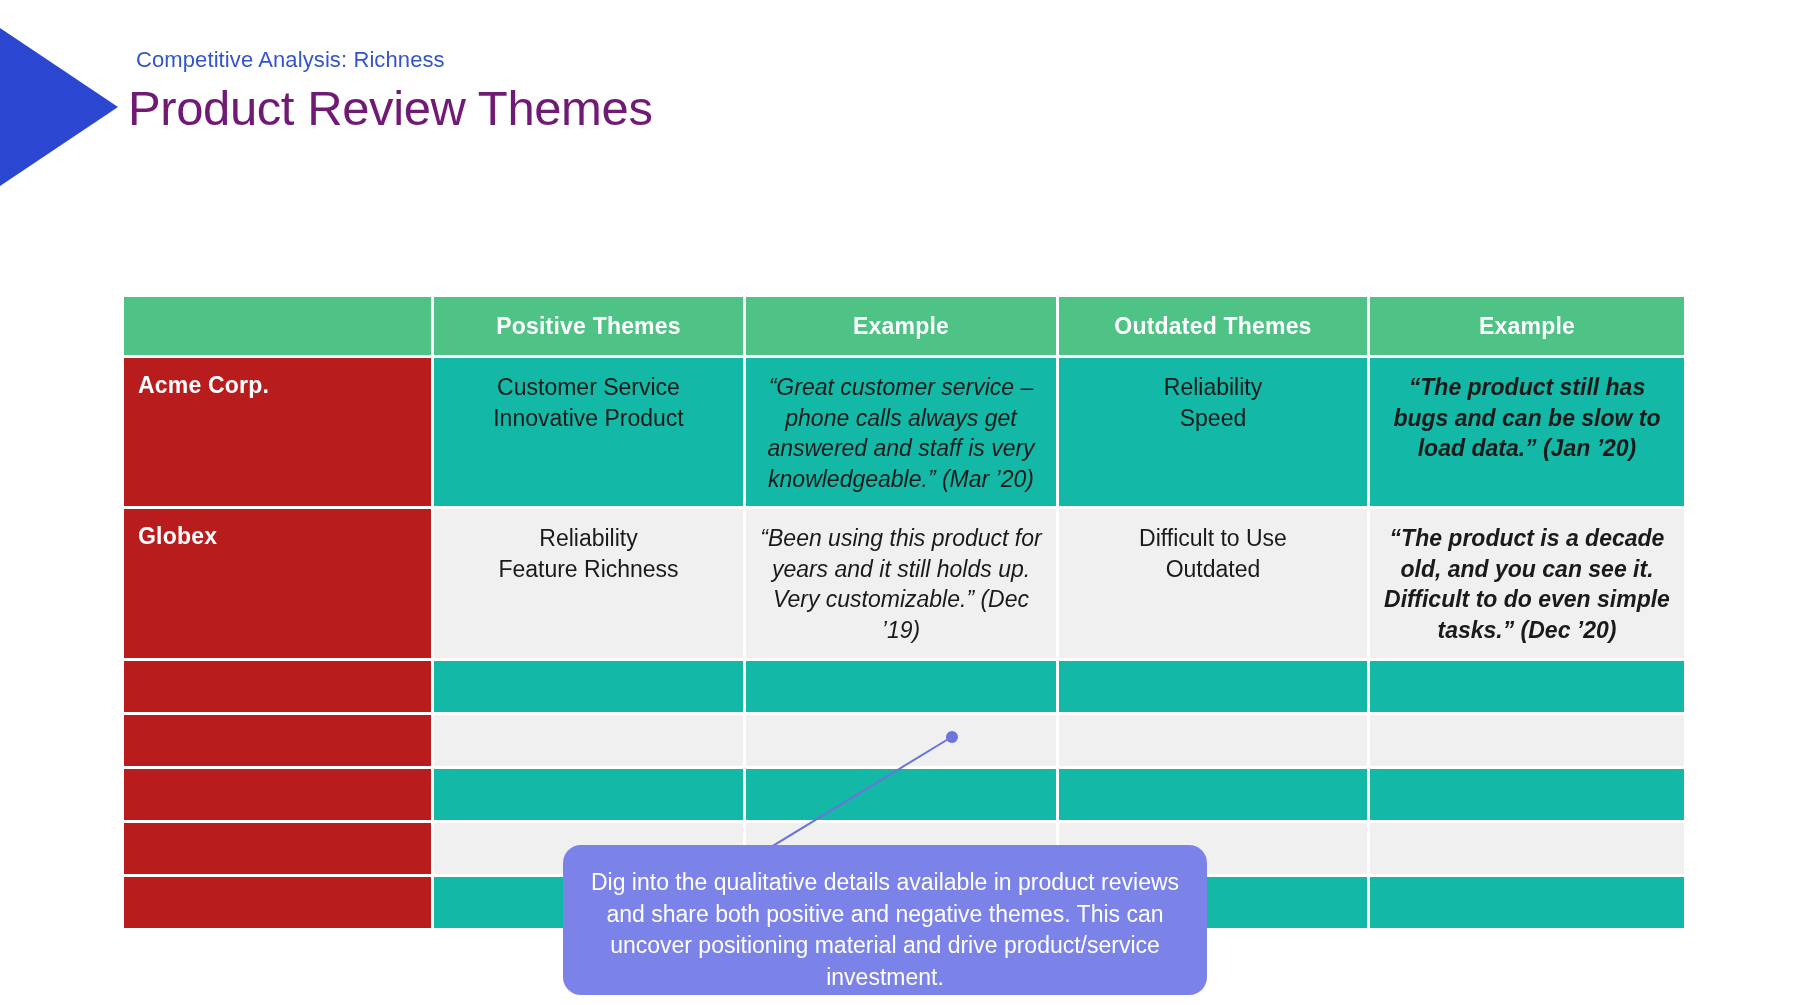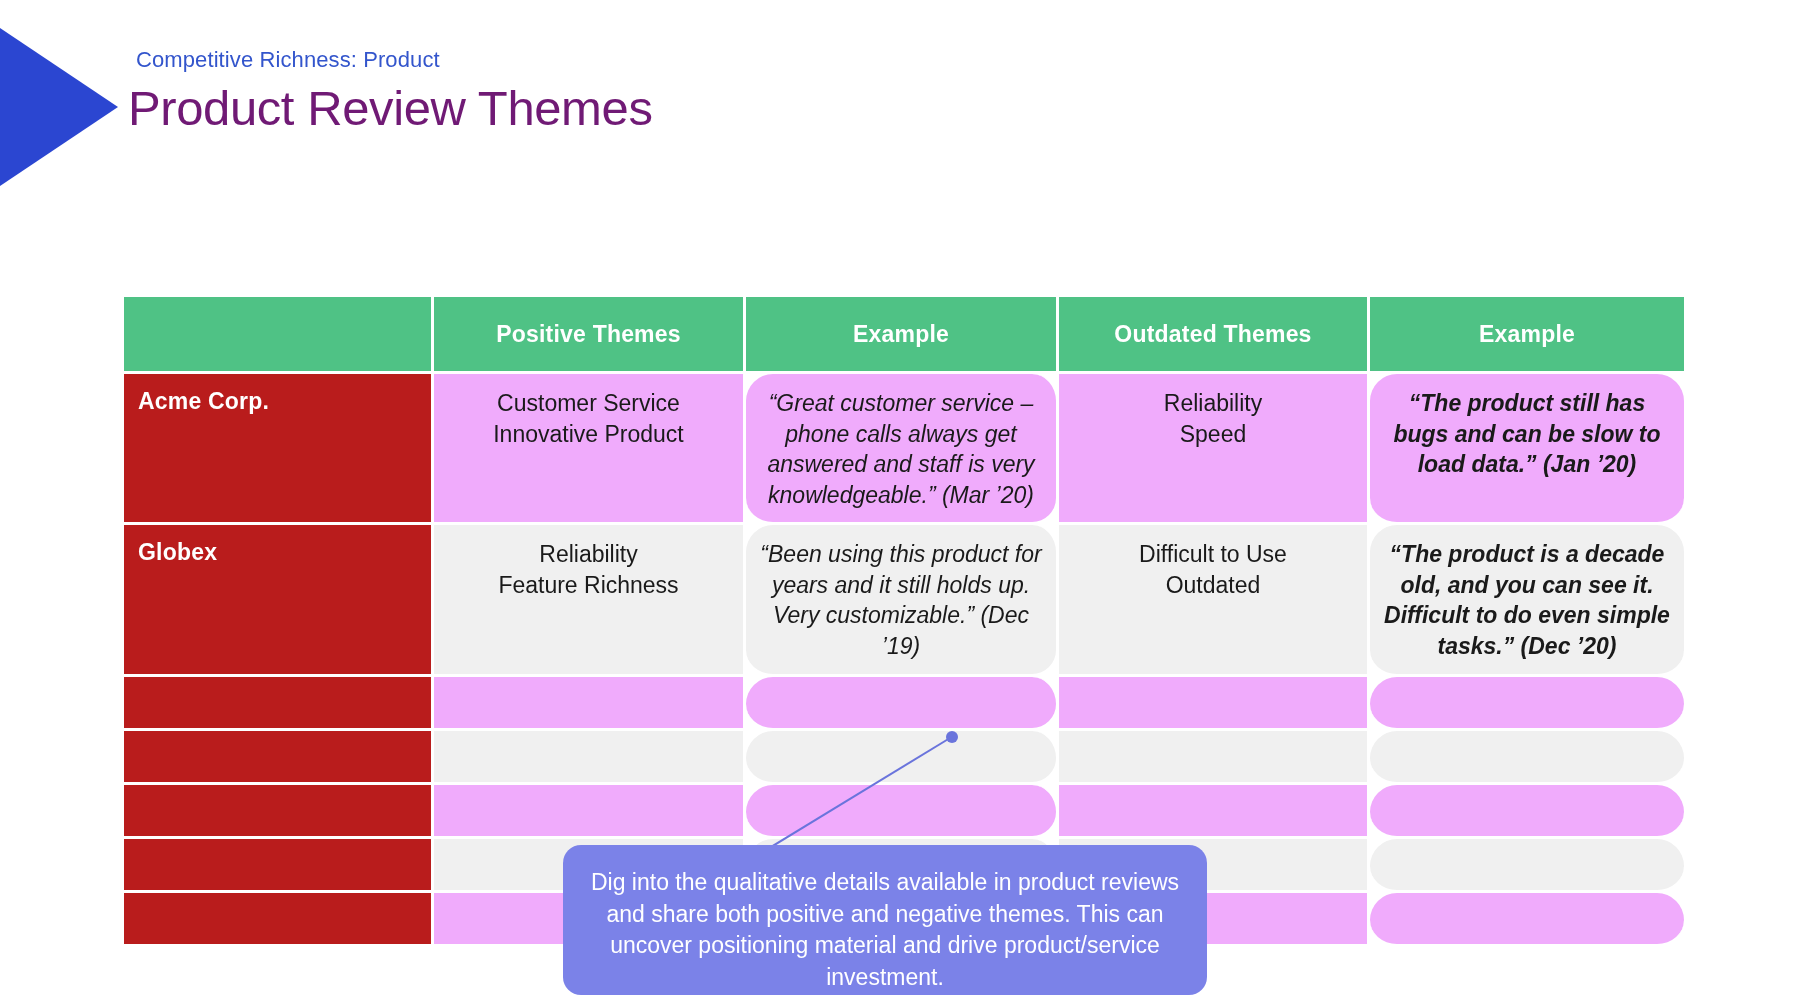--- a/index.html
+++ b/index.html
@@ -62,21 +62,21 @@
     width: 1560px;
     table-layout: fixed;
   }
   table.matrix col.c-label  { width: 310px; }
   table.matrix col.c-cell   { width: 312px; }
   table.matrix col.c-cell2  { width: 313px; }
   table.matrix col.c-cell3  { width: 311px; }
   table.matrix col.c-cell4  { width: 314px; }
 
   th, td {
-    padding: 12px;
+    padding: 4px;
     margin: 0;
     vertical-align: top;
     border-right: 3px solid #ffffff;
     border-bottom: 3px solid #ffffff;
   }
   th:last-child, td:last-child { border-right: none; font-weight: bold; }
 
   th.hdr {
     background: #4FC285;
     color: #ffffff;
@@ -102,23 +102,23 @@
   td.rowlabel.empty { padding: 0; }
 
   td.cell {
     font-size: 23px;
     color: #1A1A1A;
     text-align: center;
     padding: 14px 14px 12px 14px;
     line-height: 1.33;
   }
   td.cell.themes { font-style: normal; }
-  td.cell.quote  { font-style: italic; border-radius: 27px; }
-
-  tr.band-a td.cell { background: #f0abfc; margin-left: 32px; }
+  td.cell.quote  { font-style: italic; }
+
+  tr.band-a td.cell { background: #14b8a6; margin-left: 32px; }
   tr.band-b td.cell { background: #F0F0F0; }
 
   tr.r-data1 { height: 137px; }
   tr.r-data2 { height: 136px; }
   tr.r-blank { height: 54px; }
   tr.r-blank td.cell { padding: 0; }
 
   
   #connector {
     position: absolute;
@@ -146,21 +146,21 @@
 </style>
 </head>
 <body>
 
 <div id="slide">
 
   <svg id="pennant" viewBox="0 0 118 158" aria-hidden="true">
     <polygon points="0,0 118,79 0,158" fill="#2B46D1"></polygon>
   </svg>
 
-  <div id="eyebrow">Competitive Richness: Product</div>
+  <div id="eyebrow">Competitive Analysis: Richness</div>
   <div id="page-title">Product Review Themes</div>
 
   <div id="table-wrap">
     <table class="matrix">
       <colgroup>
         <col class="c-label">
         <col class="c-cell">
         <col class="c-cell2">
         <col class="c-cell3">
         <col class="c-cell4">

